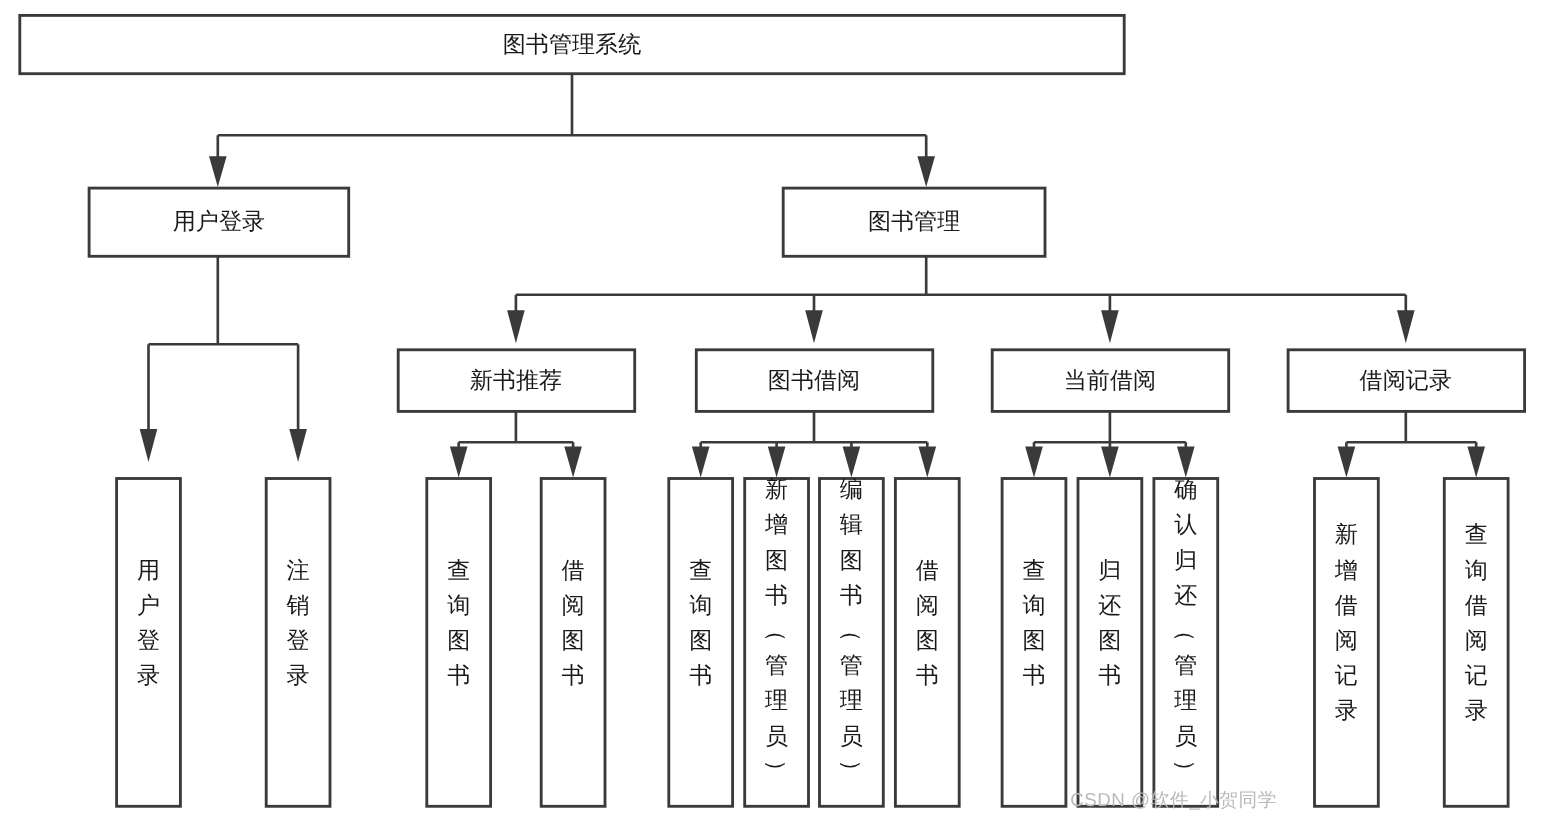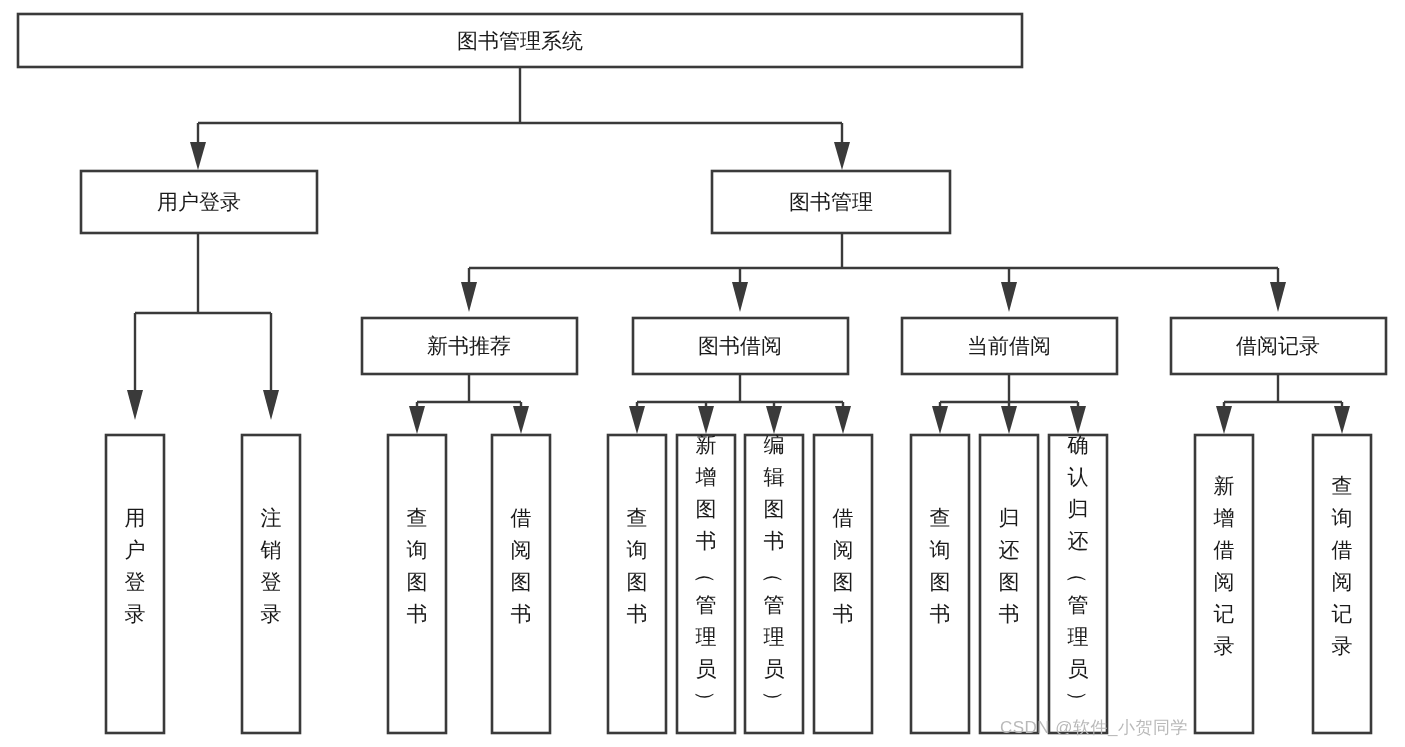--- a/index.html
+++ b/index.html
@@ -49,21 +49,21 @@
     dominant-baseline: middle;
   }
   .node-label-vert {
     fill: #1a1a1a;
     font-family: "Liberation Sans", "DejaVu Sans", sans-serif;
     font-size: 21px;
     text-anchor: middle;
   }
   .watermark {
     position: absolute;
-    right: 0;
+    right: 27px;
     bottom: 8px;
     font-family: "Liberation Sans", "DejaVu Sans", sans-serif;
     font-size: 17px;
     color: #b9b9b9;
     letter-spacing: 0.5px;
     white-space: nowrap;
     pointer-events: none;
   }
 </style>
 </head>

